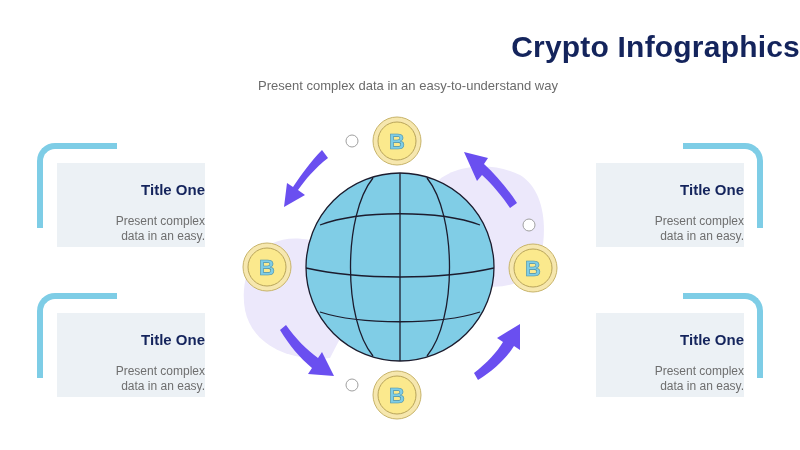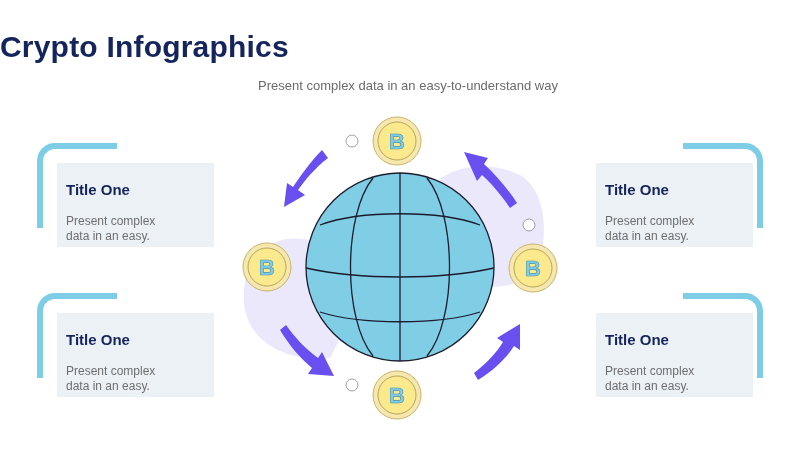--- a/index.html
+++ b/index.html
@@ -1,19 +1,19 @@
 <!DOCTYPE html>
 <html><head>
 <meta charset="utf-8">
 <style>
   html,body{margin:0;padding:0;background:#ffffff;}
   body{width:800px;height:450px;position:relative;overflow:hidden;font-family:"Liberation Sans",sans-serif;}
-  .title{position:absolute;left:0;width:800px;top:30px;text-align:left;font-size:30px;font-weight:bold;color:#14245c;letter-spacing:0.2px;}
+  .title{position:absolute;left:0;width:800px;top:30px;text-align:right;font-size:30px;font-weight:bold;color:#14245c;letter-spacing:0.2px;}
   .subtitle{position:absolute;left:8px;width:800px;top:78px;text-align:center;font-size:13px;color:#6b6b6b;}
-  .card{position:absolute;width:148px;height:84px;background:#ecf1f5;text-align:left;padding-left:9px;}
+  .card{position:absolute;width:148px;height:84px;background:#ecf1f5;text-align:right;}
   .card .ct{margin-top:18px;font-size:15px;font-weight:bold;color:#14245c;}
   .card .cd{margin-top:16px;font-size:12px;line-height:15px;color:#6e6e6e;}
   .bracket{position:absolute;width:80px;height:85px;border-top:6px solid #7ecde6;box-sizing:border-box;}
   .bracket.left{border-left:6px solid #7ecde6;border-top-left-radius:18px;}
   .bracket.right{border-right:6px solid #7ecde6;border-top-right-radius:18px;}
   svg.diagram{position:absolute;left:0;top:0;}
 </style>
 </head>
 <body>
 

